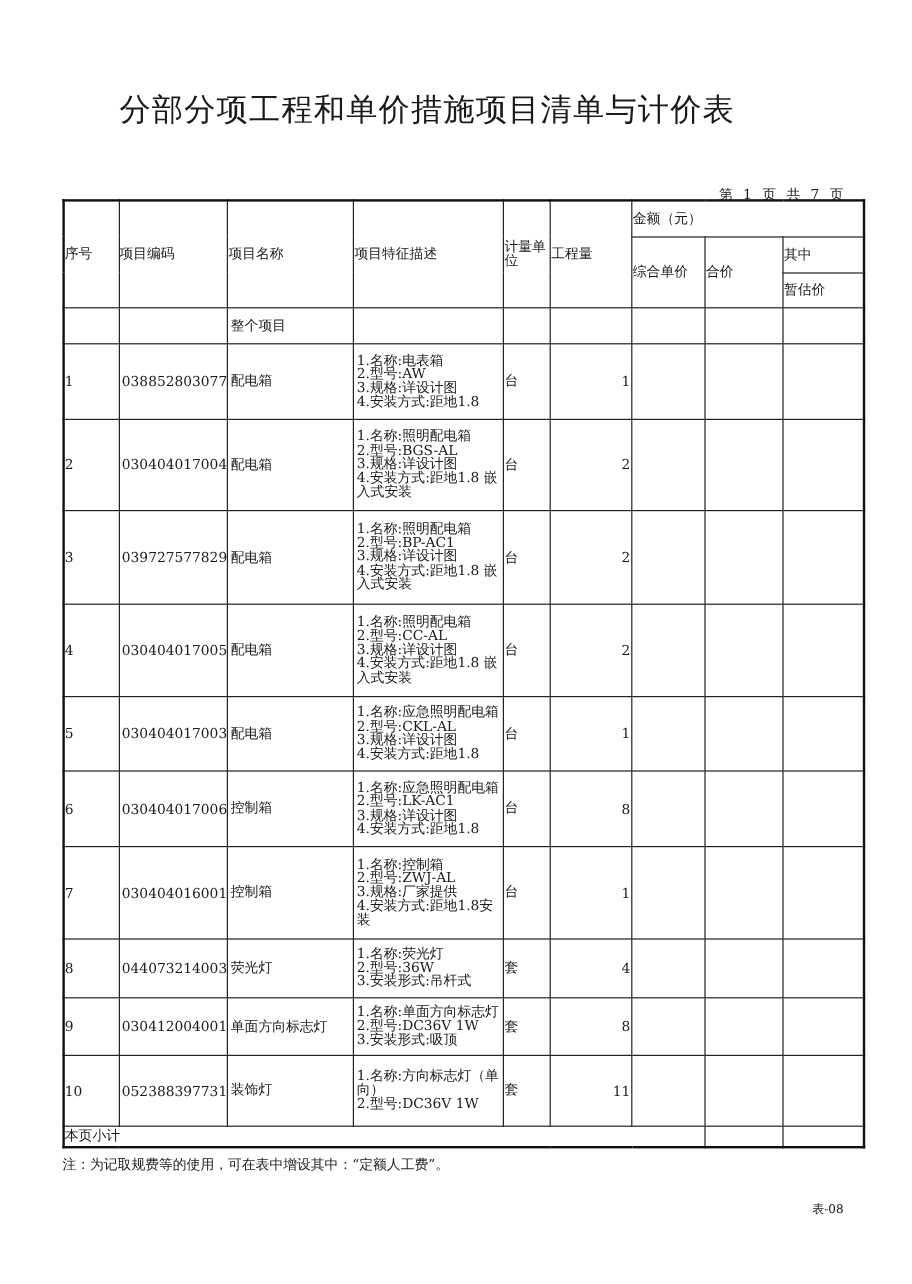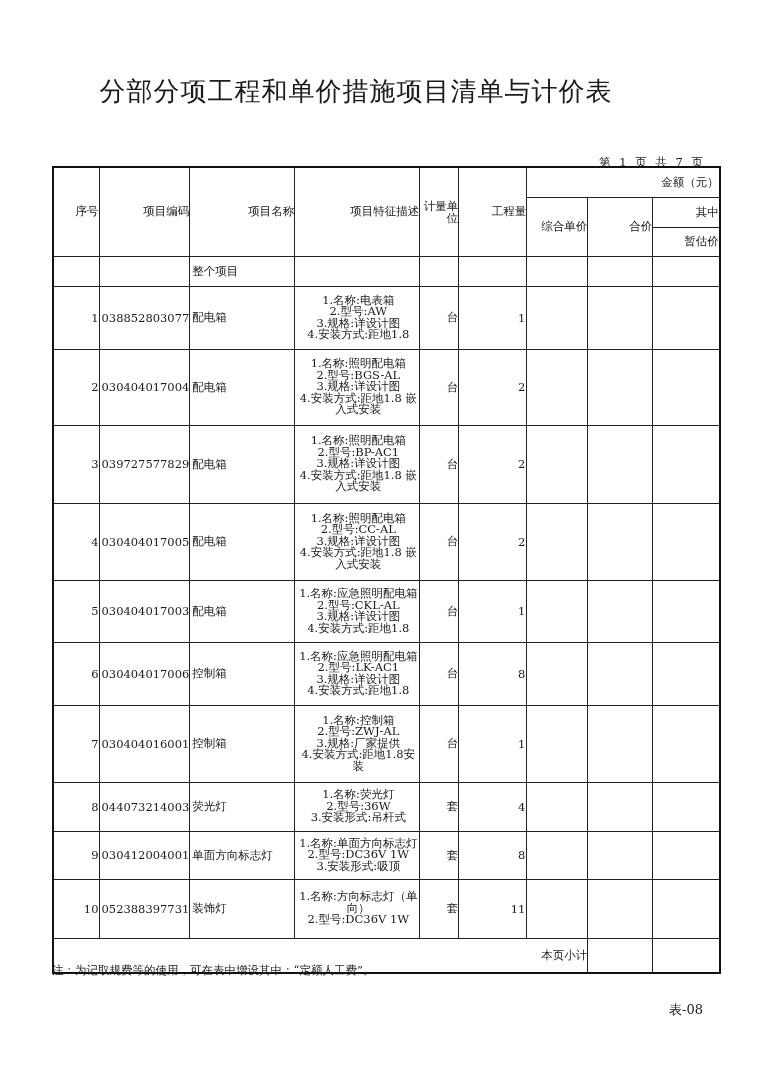--- a/index.html
+++ b/index.html
@@ -5,28 +5,28 @@
   html, body { margin:0; padding:0; background:#ffffff; }
   body { width:760px; height:1070px; position:relative; overflow:hidden;
          font-family:"DejaVu Serif","Liberation Serif",serif; color:#1a1a1a; }
   .title { position:absolute; left:0; top:74px; width:712px; text-align:center;
            font-size:26px; letter-spacing:1px; }
   .pageinfo { position:absolute; right:57px; top:131px; font-size:11.5px; word-spacing:5px;margin-top:24px; }
   table.grid { position:absolute; left:52px; top:166px; border-collapse:collapse;
                table-layout:fixed; border:2px solid #111; }
   table.grid td { border:1px solid #222; font-size:11.5px; padding:0; vertical-align:middle;
                   overflow:hidden; }
-  .c { text-align:right;margin-top:48px; }
+  .c { text-align:left;margin-top:48px; }
   .r { text-align:right; padding-right:1px !important; }
   .l { text-align:left; padding-left:2px !important;margin-top:24px; }
-  .desc { font-size:11px; line-height:11.5px; padding-left:2px !important; text-align:center; white-space:pre-line; }
+  .desc { font-size:11px; line-height:11.5px; padding-left:2px !important; text-align:left; white-space:pre-line; }
   .hdr { font-size:11.5px; }
   .unithdr { line-height:12px;font-family:Liberation Serif, serif; }
   .note { position:absolute; left:52px; top:963px; font-size:11.5px; }
-  .formno { position:absolute; right:57px; top:1001px; font-size:13px; }
+  .formno { position:absolute; right:57px; top:1001px; font-size:10px; }
 </style>
 </head>
 <body>
 
 <div class="title">分部分项工程和单价措施项目清单与计价表</div>
 <div class="pageinfo">第 1 页 共 7 页</div>
 
 <table class="grid">
   <colgroup>
     <col style="width:46px">
@@ -200,21 +200,21 @@
     <td class="l">装饰灯</td>
     <td class="desc">1.名称:方向标志灯（单向）
 2.型号:DC36V 1W</td>
     <td class="c">套</td>
     <td class="r">11</td>
     <td></td>
     <td></td>
     <td></td>
   </tr>
 
-  <tr style="height:35px">
+  <tr style="height:18px">
     <td colspan="7" class="c">本页小计</td>
     <td></td>
     <td></td>
   </tr>
 </tbody>
   </table>
 
 <div class="note">注：为记取规费等的使用，可在表中增设其中：“定额人工费”。</div>
 <div class="formno">表-08</div>
 

